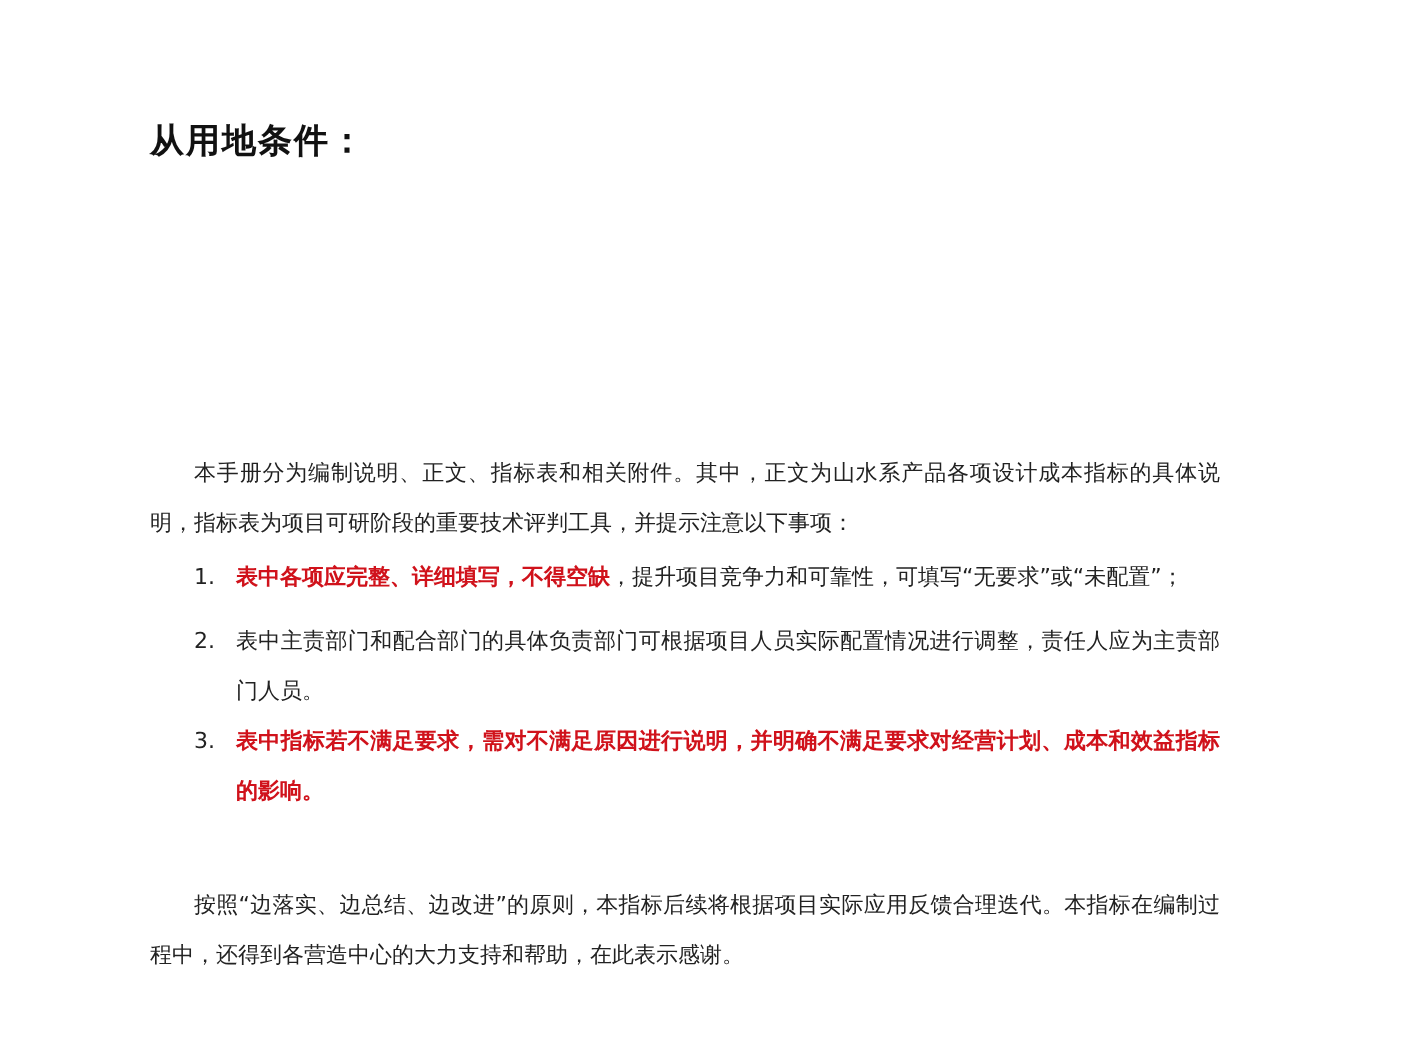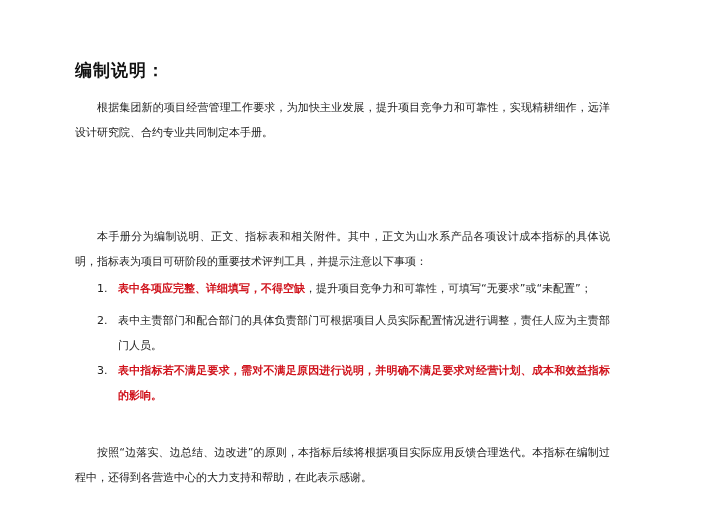--- a/index.html
+++ b/index.html
@@ -78,23 +78,22 @@
       line-height: 25px;
       color: #222;
       text-decoration: underline;
     }
     .p5 { top: 440px; }
   </style>
 </head>
 <body>
 
 <div class="page">
-  <h1 class="title">编制说明：</h1>
+  <h1 class="title">从用地条件：</h1>
 
-  <p class="para p1">根据集团新的项目经营管理工作要求，为加快主业发展，提升项目竞争力和可靠性，实现精耕细作，远洋设计研究院、合约专业共同制定本手册。</p>
   <p class="para p3">本手册分为编制说明、正文、指标表和相关附件。其中，正文为山水系产品各项设计成本指标的具体说明，指标表为项目可研阶段的重要技术评判工具，并提示注意以下事项：</p>
 
   <div class="list-item li1">
     <span class="list-num">1.</span>
     <span class="list-text"><span class="red">表中各项应完整、详细填写，不得空缺</span><span>，提升项目竞争力和可靠性，可填写“无要求”或“未配置”；</span></span>
   </div>
 
   <div class="list-item li2">
     <span class="list-num">2.</span>
     <span class="list-text"><span class="red"></span><span>表中主责部门和配合部门的具体负责部门可根据项目人员实际配置情况进行调整，责任人应为主责部门人员。</span></span>

